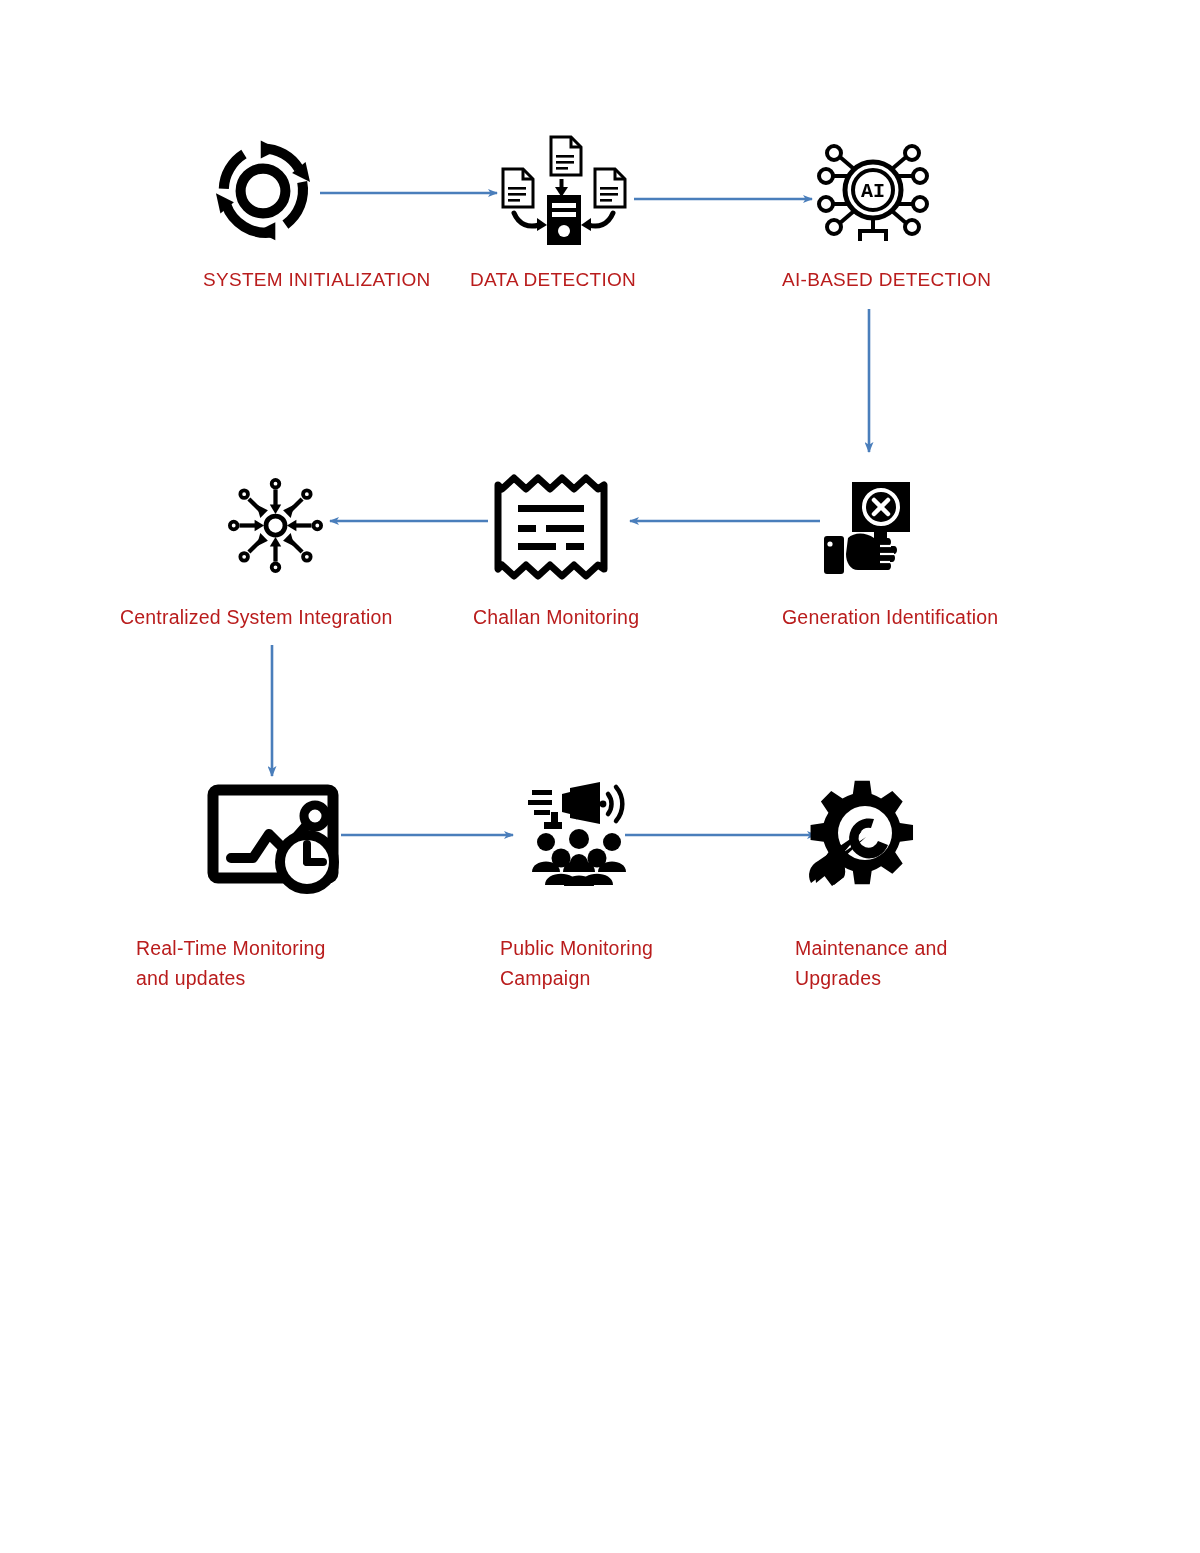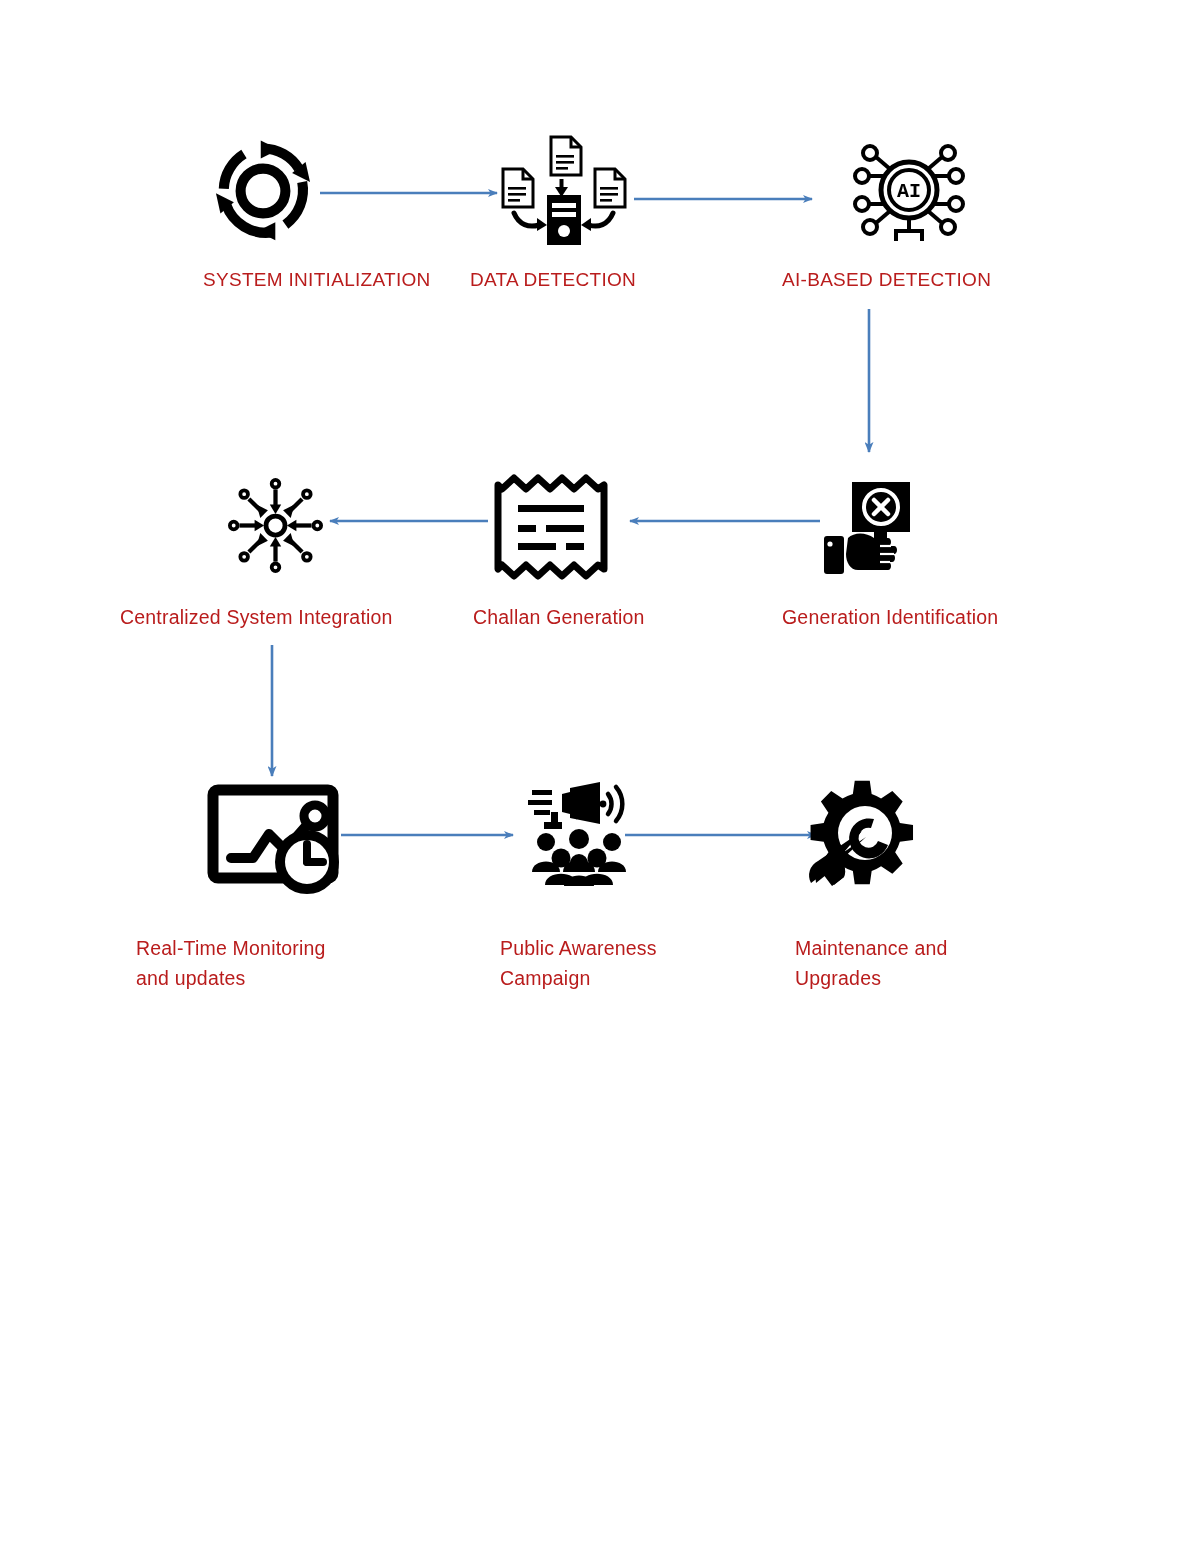--- a/index.html
+++ b/index.html
@@ -148,21 +148,21 @@
           <rect x="57" y="70" width="24" height="5" fill="#fff"></rect>
           <rect x="57" y="79" width="24" height="5" fill="#fff"></rect>
           <circle cx="69" cy="98" r="6" fill="#fff"></circle>
         </g>
       </svg>
     </div>
     <div class="label caps" style="left:470px; top:265px; width:260px;">DATA DETECTION</div>
   </div>
 
   <div class="node">
-    <div class="icon-wrap" style="left:850px; top:133px; width:118px; height:115px;">
+    <div class="icon-wrap" style="left:814px; top:133px; width:118px; height:115px;">
       <svg class="ic" width="118" height="115" viewBox="0 0 118 115">
         <g fill="none" stroke="#000" stroke-width="4">
 
           <path d="M26 24 L40 36"></path>
             <path d="M92 24 L78 36"></path>
           <path d="M26 90 L40 78"></path>
             <path d="M92 90 L78 78"></path>
           <path d="M18 43 L34 43"></path>
             <path d="M100 43 L84 43"></path>
           <path d="M18 71 L34 71"></path>
@@ -236,21 +236,21 @@
                  L112 12 L112 96 L106 92
                  L94 103 L82 92 L70 103 L58 92 L46 103 L34 92 L22 103 L10 92
                  L6 96 L6 12 Z" fill="#fff" stroke="#000" stroke-width="7" stroke-linejoin="round"></path>
         <rect x="26" y="32" width="66" height="7" fill="#000"></rect>
         <rect x="26" y="52" width="18" height="7" fill="#000"></rect>
         <rect x="54" y="52" width="38" height="7" fill="#000"></rect>
         <rect x="26" y="70" width="38" height="7" fill="#000"></rect>
         <rect x="74" y="70" width="18" height="7" fill="#000"></rect>
       </svg>
     </div>
-    <div class="label" style="left:473px; top:602px; width:260px;">Challan Generation</div>
+    <div class="label" style="left:473px; top:602px; width:260px;">Challan Monitoring</div>
   </div>
 
   <div class="node">
     <div class="icon-wrap" style="left:822px; top:480px; width:100px; height:105px;">
       <svg class="ic" width="100" height="105" viewBox="0 0 100 105">
 
         <rect x="30" y="2" width="58" height="50" fill="#000"></rect>
         <circle cx="59" cy="27" r="17" fill="none" stroke="#fff" stroke-width="4"></circle>
         <g stroke="#fff" stroke-width="4.5" stroke-linecap="round">
           <path d="M52 20 L66 34"></path>
@@ -328,21 +328,21 @@
           <path d="M39 92 C39 76, 71 76, 71 92 Z"></path>
           <circle cx="37" cy="78" r="9.5"></circle>
           <path d="M21 105 C21 90, 53 90, 53 105 Z"></path>
           <circle cx="73" cy="78" r="9.5"></circle>
           <path d="M57 105 C57 90, 89 90, 89 105 Z"></path>
           <circle cx="55" cy="83" r="9"></circle>
           <path d="M40 106 C40 92, 70 92, 70 106 Z"></path>
         </g>
       </svg>
     </div>
-    <div class="label" style="left:500px; top:933px; width:260px;">Public Awareness
+    <div class="label" style="left:500px; top:933px; width:260px;">Public Monitoring
 Campaign</div>
   </div>
 
   <div class="node">
     <div class="icon-wrap" style="left:800px; top:778px; width:125px; height:120px;">
       <svg class="ic" width="122" height="118" viewBox="0 0 122 118">
         <g fill="#000">
 
           <path d="M71 4 h16 l2 14 a40 40 0 0 1 10 5 l12 -8 l11 11 l-8 12
                    a40 40 0 0 1 5 11 l14 2 v16 l-14 2 a40 40 0 0 1 -5 11

